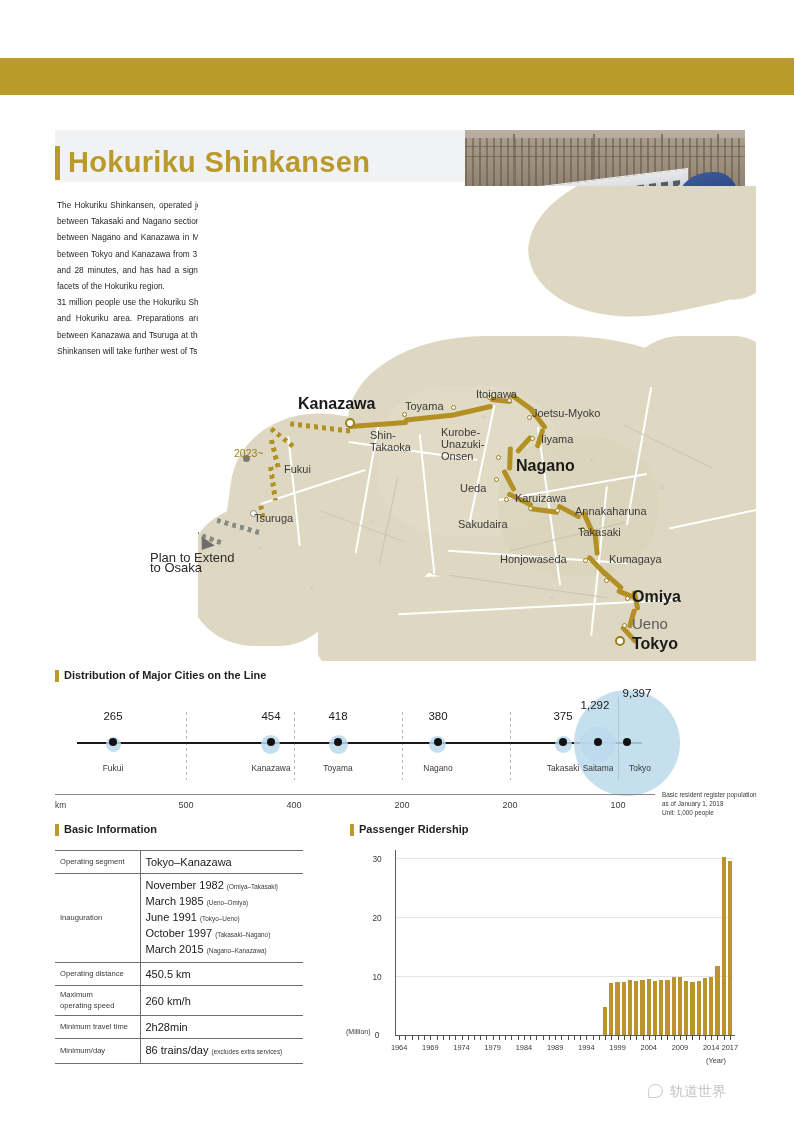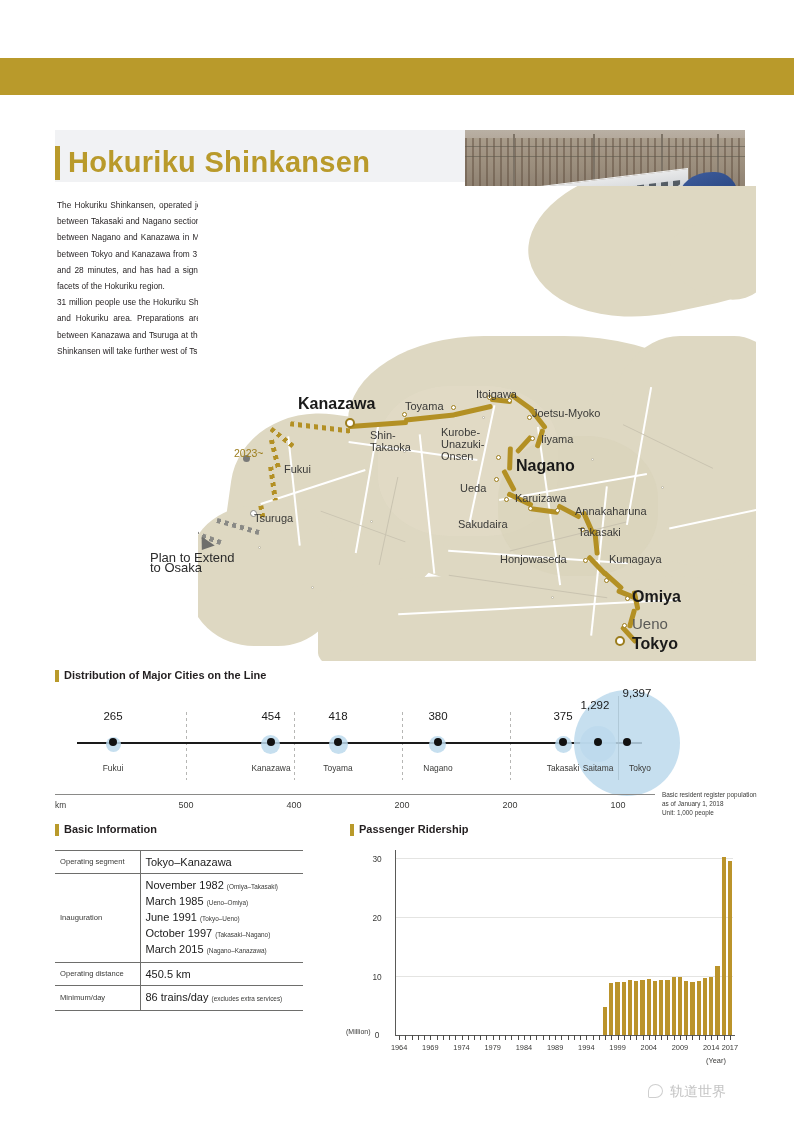--- a/index.html
+++ b/index.html
@@ -461,20 +461,28 @@
         </div>
         <div>
           <span>March 2015</span>
           <span class="vsub">(Nagano–Kanazawa)</span>
         </div>
       </td>
     </tr>
     <tr>
       <td class="k">Operating distance</td>
       <td class="v">450.5 km</td>
+    </tr>
+    <tr>
+      <td class="k">Maximum<br>operating speed</td>
+      <td class="v">260 km/h</td>
+    </tr>
+    <tr>
+      <td class="k">Minimum travel time</td>
+      <td class="v">2h28min</td>
     </tr>
     <tr>
       <td class="k">Minimum/day</td>
       <td class="v">
         <span>86 trains/day</span>
         <span class="vsub">(excludes extra services)</span>
       </td>
     </tr>
   </tbody>
     </table>

